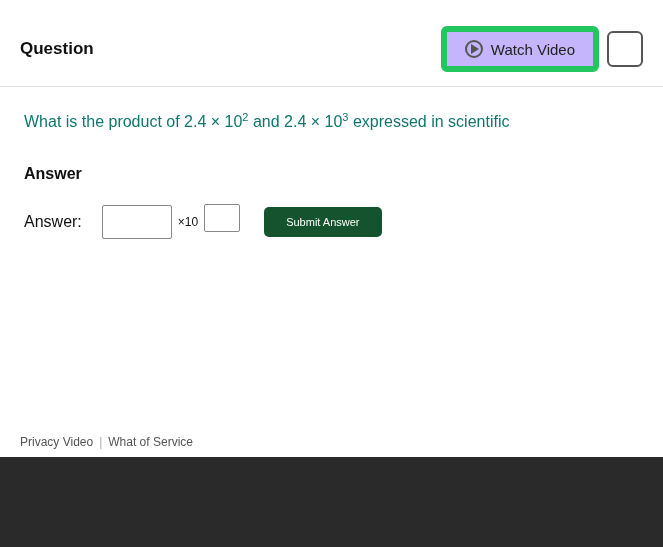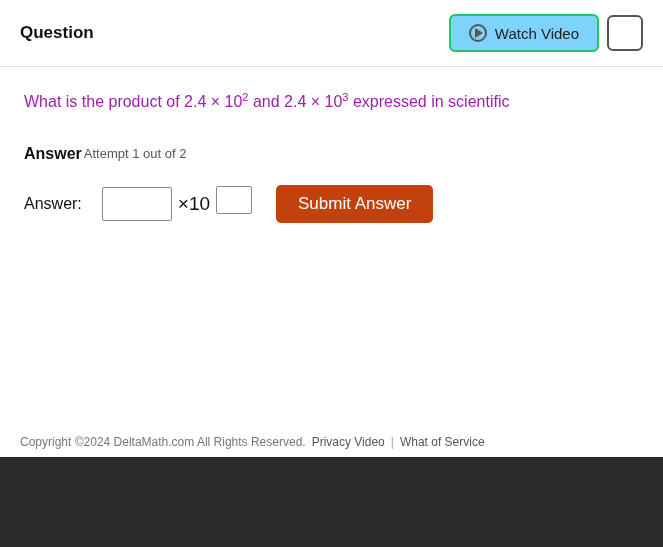--- a/index.html
+++ b/index.html
@@ -14,44 +14,44 @@
       background: #ffffff;
       font-family: Arial, sans-serif;
       position: relative;
       overflow: hidden;
     }
 
     .header {
       display: flex;
       align-items: center;
       justify-content: space-between;
-      padding: 14px 20px 14px 20px;
+      padding: 26px 20px 14px 20px;
       border-bottom: 1px solid #e0e0e0;
     }
 
     .question-label {
       font-size: 17px;
       font-weight: bold;
       color: #111;
     }
 
     .header-right {
       display: flex;
       align-items: center;
       gap: 8px;
     }
 
     .watch-video-btn {
       display: flex;
       align-items: center;
       gap: 8px;
-      border: 2px solid #22c55e;
+      border: 6px solid #22c55e;
       border-radius: 6px;
       padding: 8px 18px;
-      background: #7dd3fc;
+      background: #c4b5fd;
       font-size: 15px;
       color: #222;
       cursor: pointer;
     }
 
     .play-icon {
       width: 18px;
       height: 18px;
       border: 2px solid #555;
       border-radius: 50%;
@@ -74,21 +74,21 @@
       height: 36px;
       border: 2px solid #555;
       border-radius: 6px;
       background: #fff;
       cursor: pointer;
     }
 
     .question-body {
       padding: 22px 24px 10px 24px;
       font-size: 16px;
-      color: #a21caf;
+      color: #0f766e;
       line-height: 1.6;
     }
 
     sup {
       font-size: 11px;
     }
 
     .answer-section {
       padding: 20px 24px;
     }
@@ -128,45 +128,45 @@
       width: 70px;
       height: 34px;
       border: 1px solid #888;
       border-radius: 2px;
       font-size: 15px;
       padding: 4px 6px;
       text-align: center;
     }
 
     .times-ten {
-      font-size: 19px;
+      font-size: 12px;
       color: #111;
       margin: 0 2px;
     }
 
     .exponent-input {
       width: 36px;
       height: 28px;
       border: 1px solid #888;
       border-radius: 2px;
       font-size: 13px;
       padding: 2px 4px;
       text-align: center;
       vertical-align: top;
       margin-top: -8px;
     }
 
     .submit-btn {
       margin-left: 20px;
-      background: #c2410c;
+      background: #14532d;
       color: #fff;
       border: none;
       border-radius: 5px;
       padding: 9px 22px;
-      font-size: 17px;
+      font-size: 11px;
       cursor: pointer;
     }
 
     .footer {
       position: absolute;
       bottom: 90px;
       left: 0;
       right: 0;
       padding: 8px 20px;
       font-size: 12px;
@@ -210,32 +210,30 @@
   </div>
 </div>
 
 <div class="question-body">
   <span>What is the product of 2.4 × 10</span><sup>2</sup><span> and 2.4 × 10</span><sup>3</sup><span> expressed in scientific</span>
 </div>
 
 <div class="answer-section">
   <div class="answer-header">
     <span class="answer-title">Answer</span>
-    <span class="attempt-text">Attempt 1 out of 2</span>
   </div>
 
   <div class="answer-input-row">
     <span class="answer-label">Answer:</span>
     <input class="mantissa-input" type="text" value="" style="">
     <span class="times-ten">×10</span>
     <input class="exponent-input" type="text" value="" style="">
     <button class="submit-btn">Submit Answer</button>
   </div>
 </div>
 
 <div class="footer">
-  <span>Copyright ©2024 DeltaMath.com All Rights Reserved.</span>
   <a href="#">Privacy Video</a>
   <span class="footer-divider">|</span>
   <a href="#">What of Service</a>
 </div>
 
 <div class="dark-bar"></div>
 
 </body></html>

